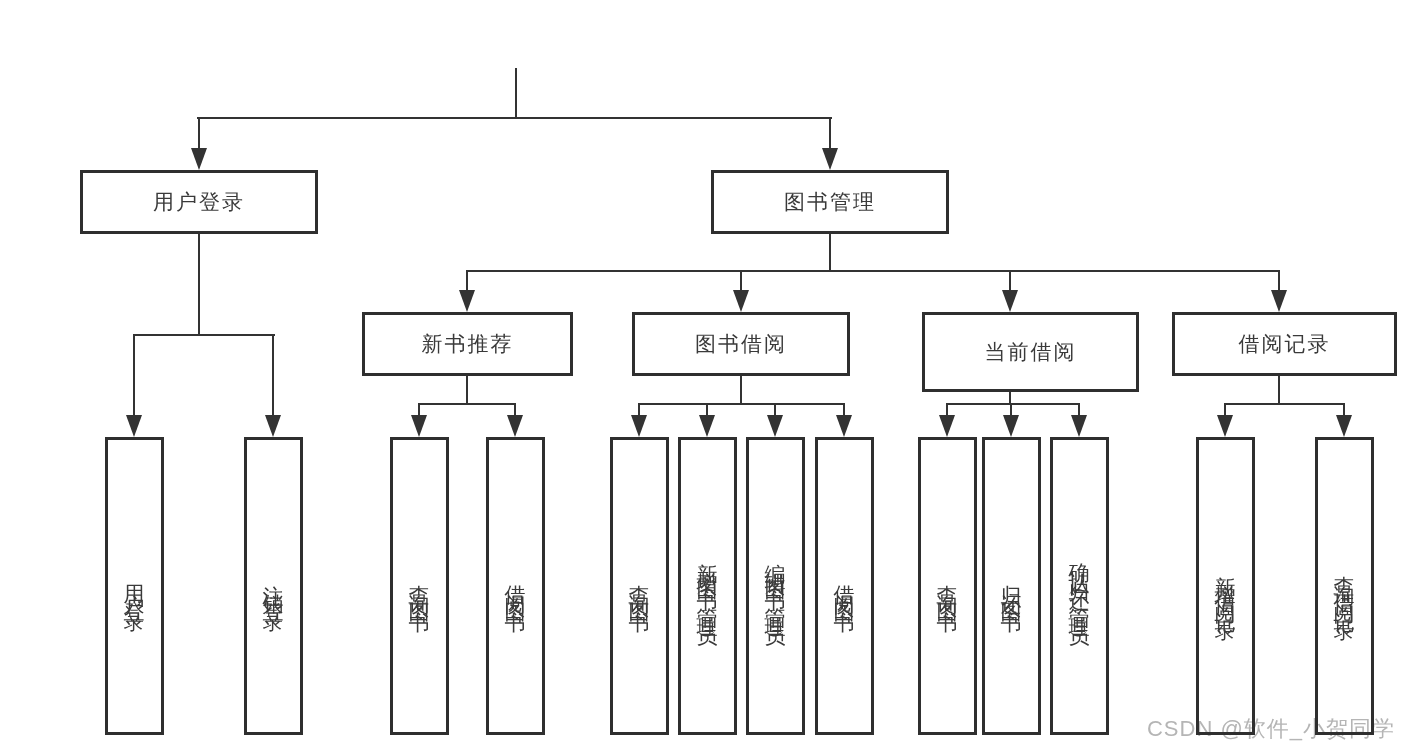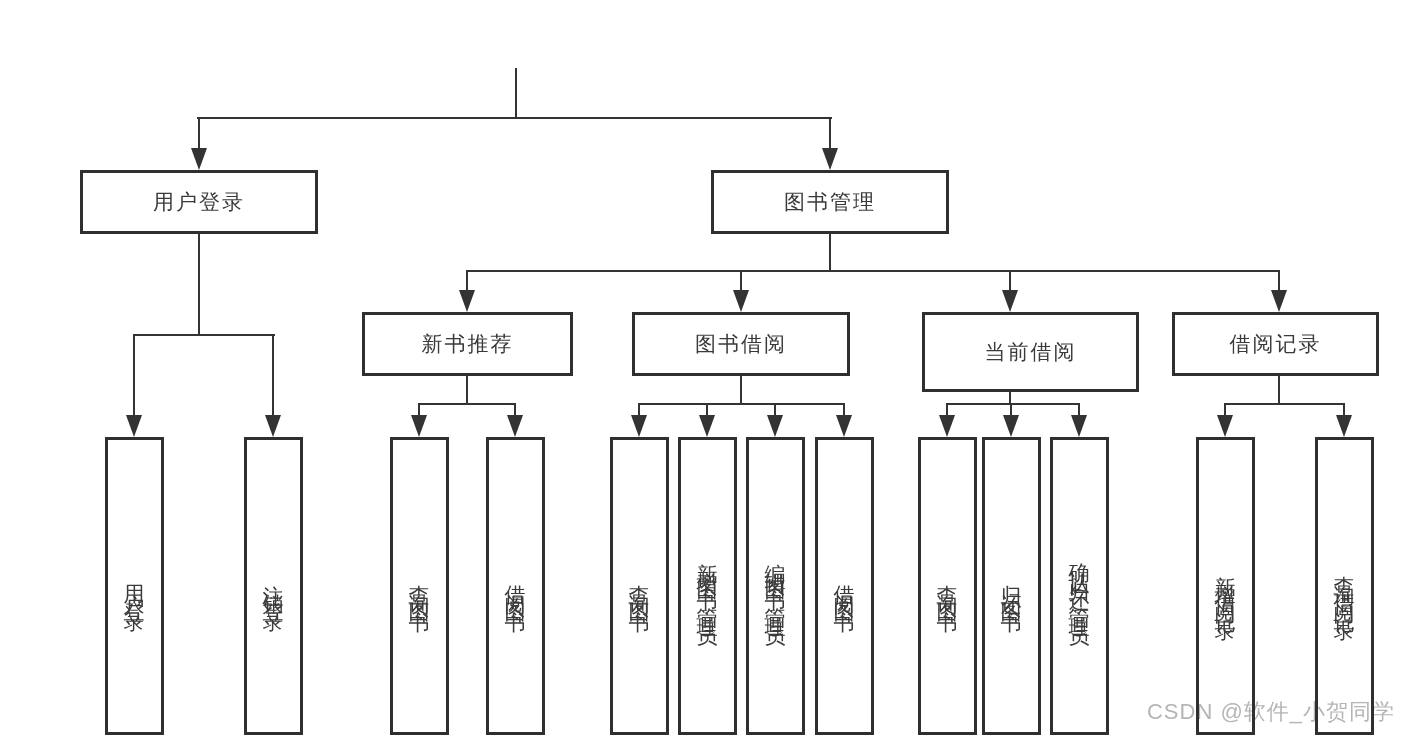--- a/index.html
+++ b/index.html
@@ -55,21 +55,21 @@
     width: 0;
     height: 0;
     border-left: 8px solid transparent;
     border-right: 8px solid transparent;
     border-top: 22px solid #333333;
     z-index: 1;
   }
   .watermark {
     position: absolute;
     right: 10px;
-    bottom: 20px;
+    bottom: 3px;
     font-size: 22px;
     color: #b5b5b5;
     letter-spacing: 1px;
     mix-blend-mode: darken;
     z-index: 5;
     white-space: nowrap;
   }
 </style>
 </head>
 <body>
@@ -111,21 +111,21 @@
 
   <div class="node" style="left:362px; top:312px; width:211px; height:64px;">
     <span>新书推荐</span>
   </div>
   <div class="node" style="left:632px; top:312px; width:218px; height:64px;">
     <span>图书借阅</span>
   </div>
   <div class="node" style="left:902px; top:312px; width:217px; height:80px;margin-left:20px;">
     <span>当前借阅</span>
   </div>
-  <div class="node" style="left:1172px; top:312px; width:207px; height:64px;">
+  <div class="node" style="left:1172px; top:312px; width:225px; height:64px;">
     <span>借阅记录</span>
   </div>
 
   <div class="line" style="left:466px; top:376px; width:2px; height:28px;"></div>
   <div class="line" style="left:418px; top:403px; width:98px; height:2px;"></div>
   <div class="line" style="left:418px; top:403px; width:2px; height:14px;"></div>
   <div class="arrow" style="left:411px; top:415px;"></div>
   <div class="line" style="left:514px; top:403px; width:2px; height:14px;"></div>
   <div class="arrow" style="left:507px; top:415px;"></div>
 

